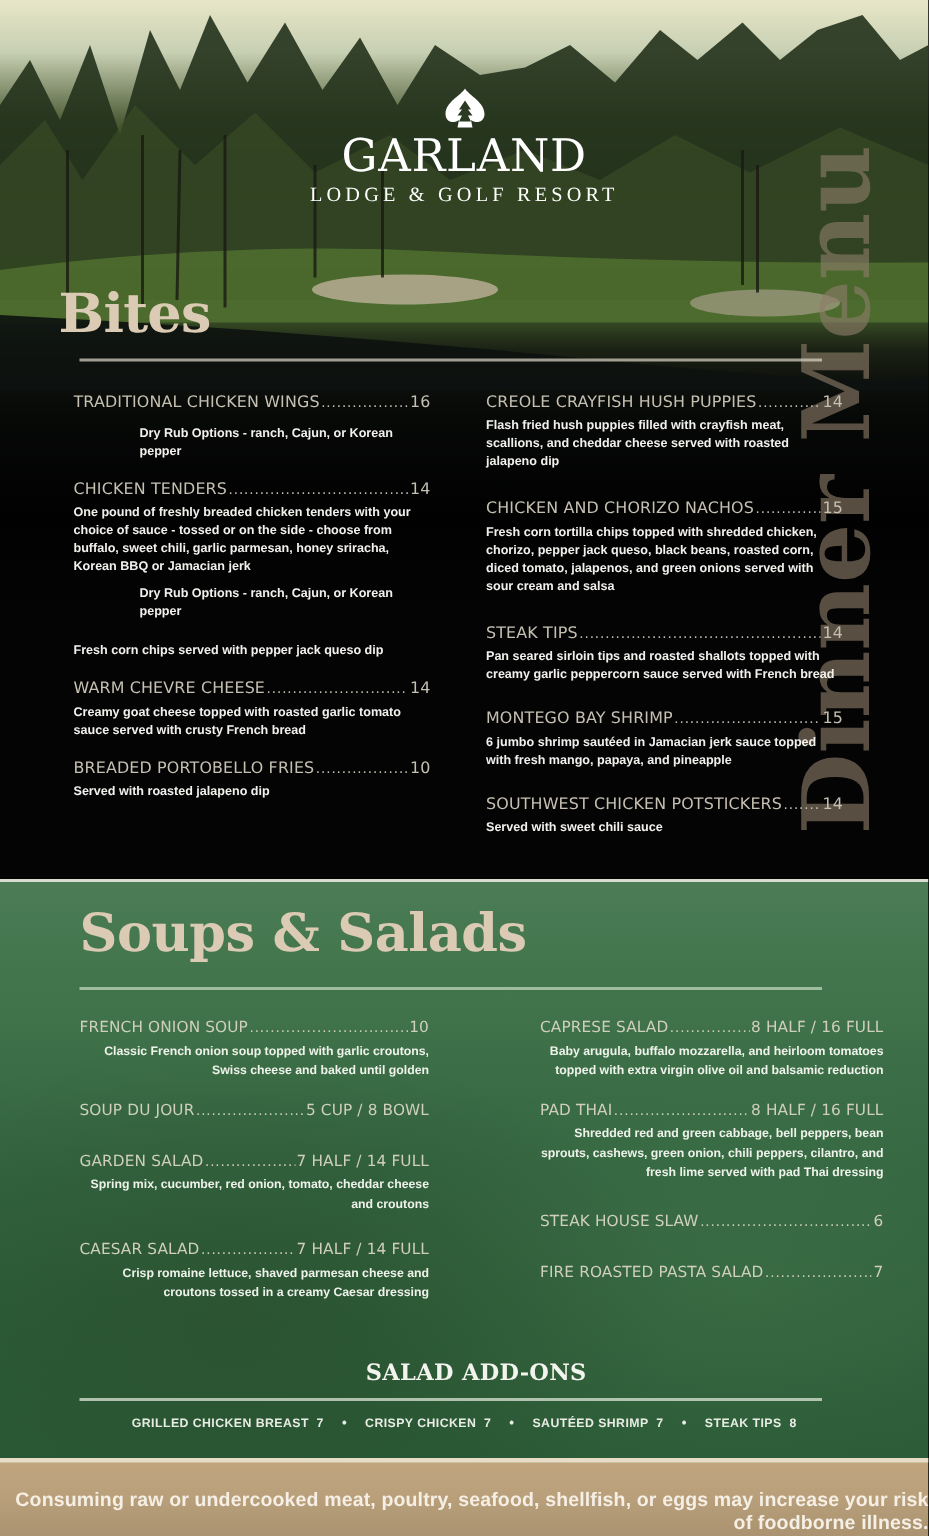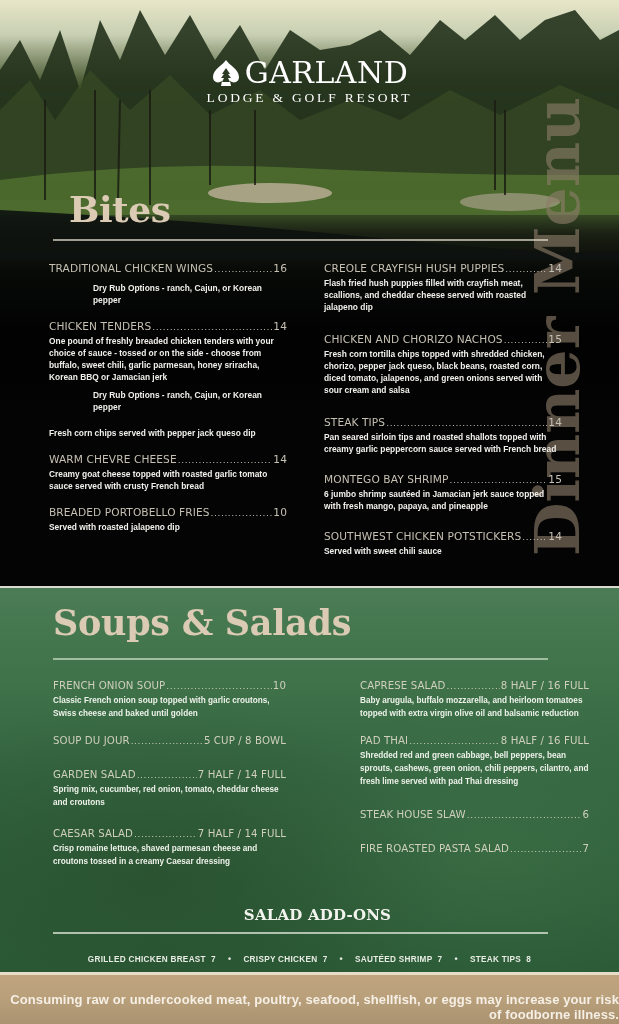--- a/index.html
+++ b/index.html
@@ -13,31 +13,31 @@
         linear-gradient(180deg, rgba(0,0,0,0) 0%, rgba(0,0,0,0) 30%, rgba(0,0,0,0.55) 44%, rgba(0,0,0,0.9) 58%, #040405 72%, #040405 100%),
         linear-gradient(180deg, #e8e6c8 0%, #c7cfb2 6%, #4a5a34 14%, #2a3a1c 22%, #35502a 30%, #4e6b33 36%, #2a3420 40%, #141a14 46%, #0a0c0c 60%);
       overflow: hidden;
     }
     .bg-trees {
       position: absolute; left: 0; top: 0; width: 619px; height: 260px; pointer-events: none;
     }
     .logo {
       position: absolute; left: 0; width: 619px; top: 58px; text-align: center; color: #ffffff;
     }
-    .logo-top { display: flex; justify-content: center; align-items: center; gap: 4px; }
+    .logo-top { display: flex; justify-content: center; align-items: center; gap: 4px; flex-direction: column; }
     .logo-name {
       font-family: "DejaVu Serif", serif; font-size: 30px; letter-spacing: 0.5px; line-height: 30px;
     }
     .logo-sub {
       font-family: "Liberation Serif", serif; font-size: 13.5px; letter-spacing: 2.8px; margin-top: 2px;
     }
     .section-title {
       position: absolute; font-family: "DejaVu Serif", serif; font-weight: bold; color: #dbcbb4;
     }
-    .bites-title { left: 69px; top: 188px; font-size: 36px; letter-spacing: -0.5px; }
+    .bites-title { left: 39px; top: 188px; font-size: 36px; letter-spacing: -0.5px; }
     .rule { position: absolute; height: 2px; background: rgba(210,205,190,0.75); }
     .bites-rule { left: 53px; top: 239px; width: 495px; }
 
     .vertical-word {
       position: absolute; left: 528px; top: 96px; width: 60px; height: 460px;
       display: flex; align-items: center; justify-content: center;
     }
     .vertical-word span {
       transform: rotate(-90deg); white-space: nowrap;
       font-family: "DejaVu Serif", serif; font-weight: bold; font-size: 62px;
@@ -81,31 +81,31 @@
         radial-gradient(ellipse at 80% 70%, rgba(90,140,90,0.25) 0%, rgba(0,0,0,0) 40%),
         linear-gradient(180deg, #4b7c55 0%, #3f7249 25%, #336540 50%, #2d5e39 75%, #2a5a36 100%);
       overflow: hidden;
     }
     .soups-title { left: 53px; top: 14px; font-size: 35px; letter-spacing: -0.3px; }
     .soups-rule { left: 53px; top: 70px; width: 495px; background: rgba(200,220,195,0.7); height: 1.5px; }
 
     .soups-left { left: 53px; top: 91px; width: 233px; }
     .soups-right { left: 319px; top: 91px; width: 229px; margin-left: 41px; }
     .soups-section .item-head { color: #cfcfbb; font-size: 10.2px; }
-    .soups-section .item-desc { color: #eef2ea; font-size: 8.2px; line-height: 13px; }
+    .soups-section .item-desc { color: #eef2ea; font-size: 8.2px; line-height: 13px; text-align: right; }
     .soups-section .item { margin-bottom: 14px; }
     .soups-section .item.no-desc { margin-bottom: 20px; }
 
     .addons-title {
       position: absolute; left: 0; width: 619px; top: 318px; text-align: center;
       font-family: "DejaVu Serif", serif; font-weight: bold; font-size: 15px; color: #f3f4ee; letter-spacing: 0.2px; padding-left: 16px;
     }
     .addons-rule { left: 53px; top: 344px; width: 495px; background: rgba(220,230,215,0.75); height: 1.5px; }
     .addons-row {
-      position: absolute; left: 0; width: 619px; top: 366px;
+      position: absolute; left: 0; width: 619px; top: 355px;
       display: flex; justify-content: center; gap: 12px; align-items: center;
       font-family: "Liberation Sans", sans-serif; font-weight: bold; font-size: 8.2px; color: #e8ece4; letter-spacing: 0.3px;
     }
     .addon-bullet { font-size: 9px; color: #e8ece4; }
 
     
     .footer {
       position: absolute; left: 0; top: 972px; width: 619px; height: 52px;
       background: linear-gradient(180deg, #c0a57f 0%, #b9a07b 50%, #ab9270 100%);
       display: flex; align-items: flex-start; justify-content: center;

